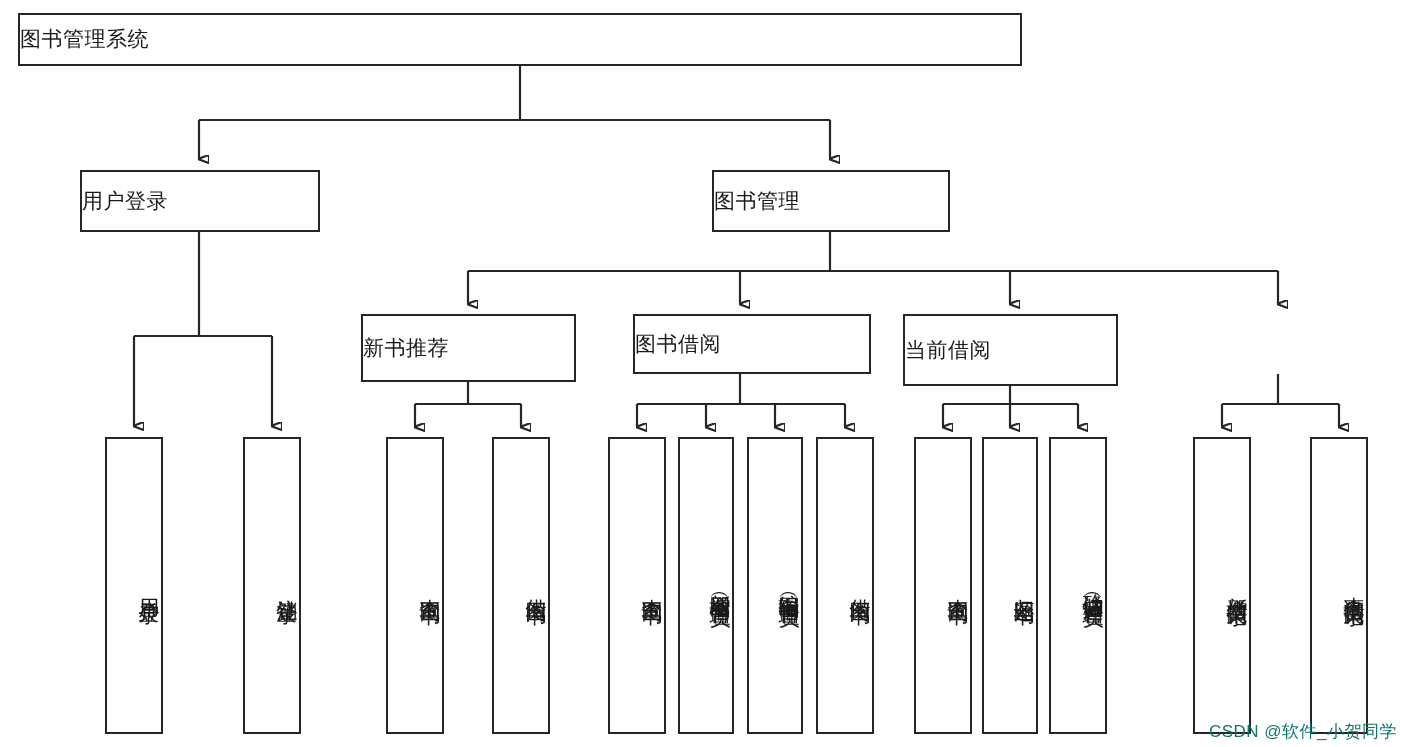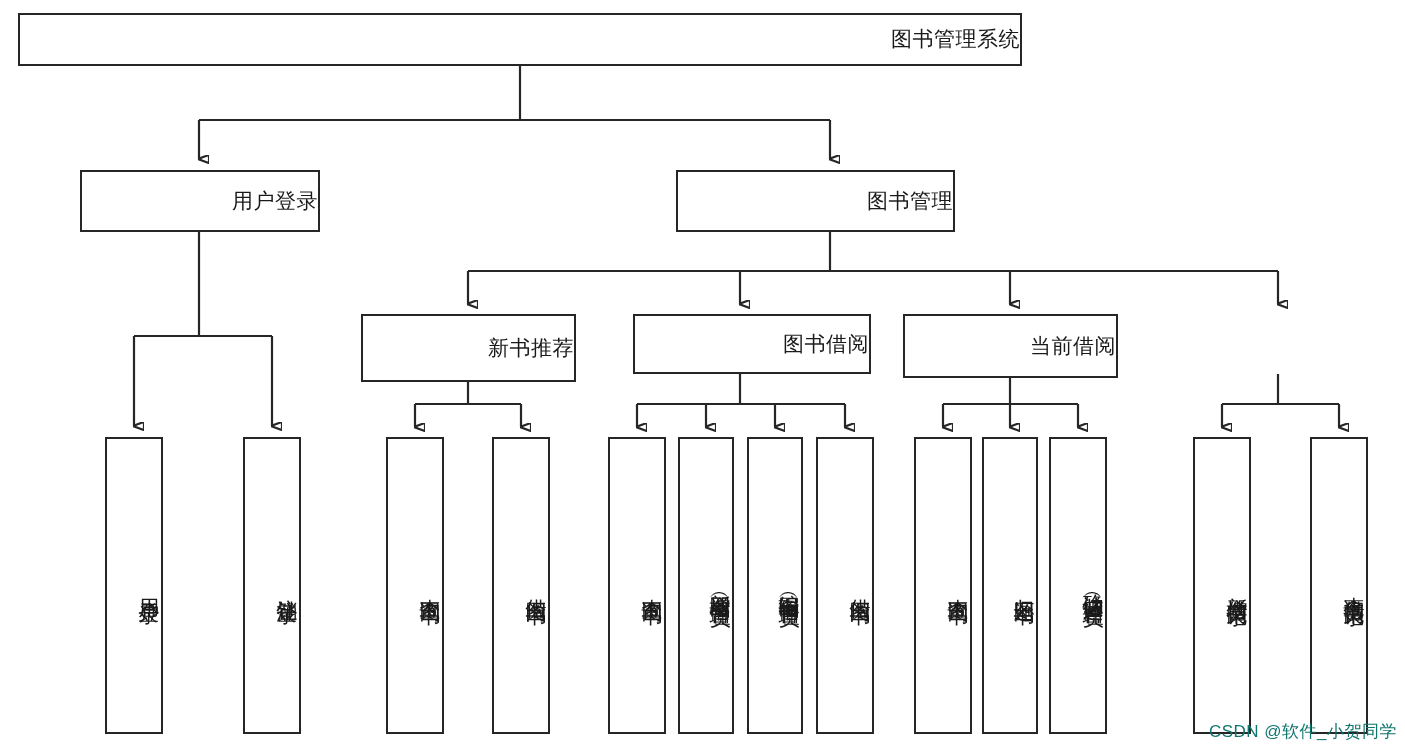--- a/index.html
+++ b/index.html
@@ -19,21 +19,21 @@
     overflow: hidden;
   }
   
   .node {
     position: absolute;
     box-sizing: border-box;
     background: #ffffff;
     border: 2px solid #262626;
     display: flex;
     align-items: center;
-    justify-content: flex-end;
+    justify-content: flex-start;
     color: #1a1a1a;
     line-height: 1.18;
     text-align: center;
   }
   .node.horiz {
     font-size: 21px;
     letter-spacing: 0.5px;
     white-space: nowrap;
   }
   .node.vert {
@@ -133,31 +133,31 @@
     <path d="M1339,404 L1339,427" marker-end="url(#arrowhead)"></path>
   </svg>
 
   <div class="node horiz" style="left:18px; top:13px; width:1004px; height:53px;">
     <span class="nodetext">图书管理系统</span>
   </div>
 
   <div class="node horiz" style="left:80px; top:170px; width:240px; height:62px;">
     <span class="nodetext">用户登录</span>
   </div>
-  <div class="node horiz" style="left:676px; top:170px; width:279px; height:62px;">
+  <div class="node horiz" style="left:712px; top:170px; width:238px; height:62px;">
     <span class="nodetext">图书管理</span>
   </div>
 
   <div class="node horiz" style="left:361px; top:314px; width:215px; height:68px;">
     <span class="nodetext">新书推荐</span>
   </div>
   <div class="node horiz" style="left:633px; top:314px; width:238px; height:60px;">
     <span class="nodetext">图书借阅</span>
   </div>
-  <div class="node horiz" style="left:903px; top:314px; width:215px; height:64px;">
+  <div class="node horiz" style="left:903px; top:314px; width:215px; height:72px;">
     <span class="nodetext">当前借阅</span>
   </div>
 
   <div class="node vert" style="left:105px; top:437px; width:58px; height:297px;">
     <span class="nodetext">用户登录</span>
   </div>
   <div class="node vert" style="left:243px; top:437px; width:58px; height:297px;">
     <span class="nodetext">注销登录</span>
   </div>
 

